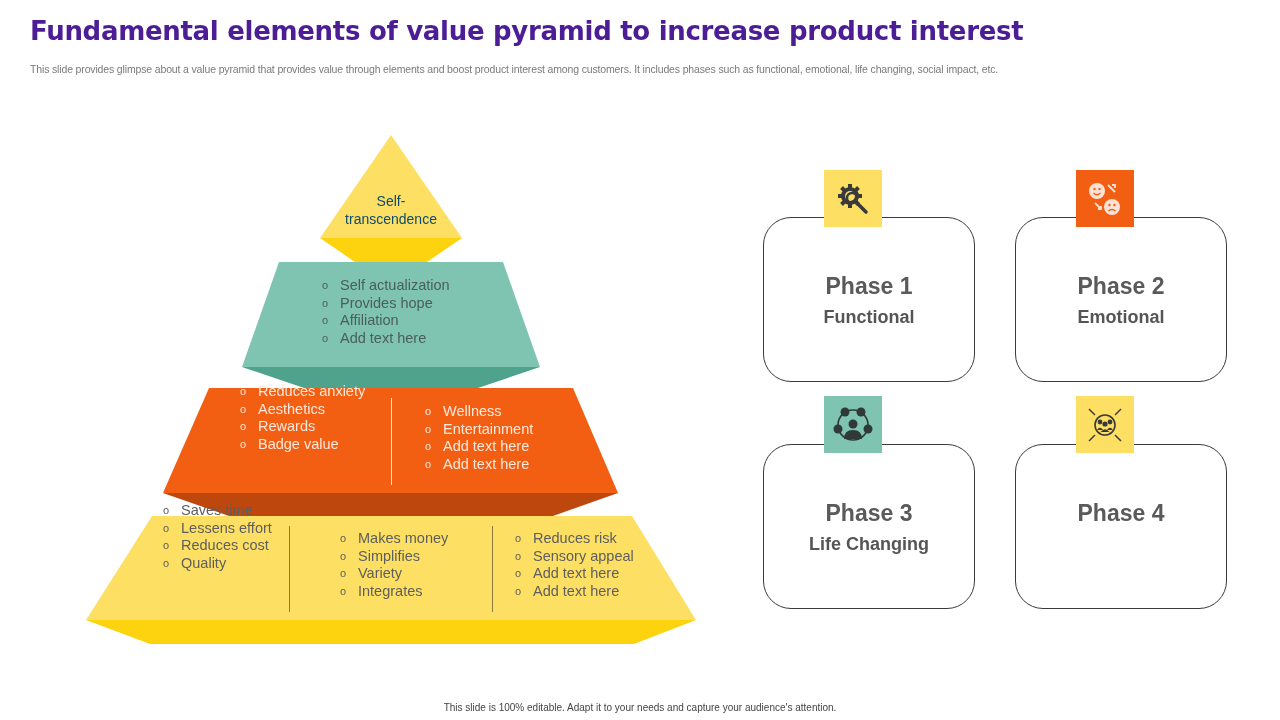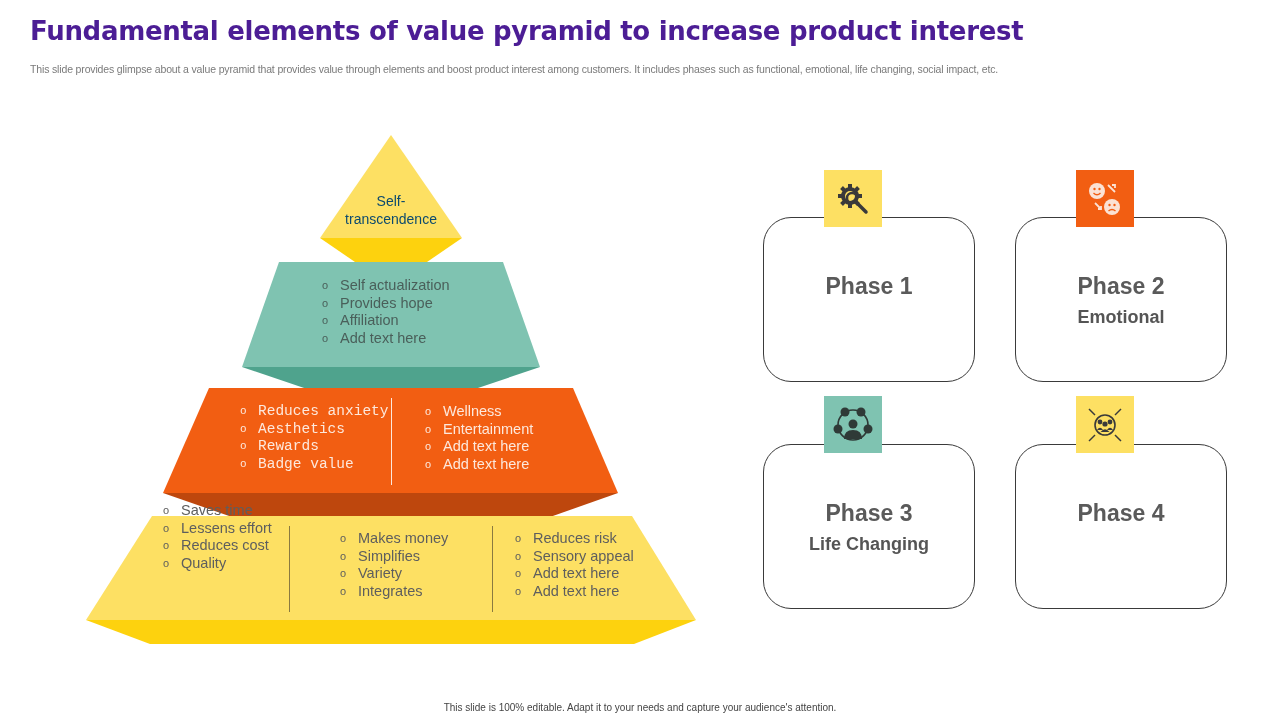--- a/index.html
+++ b/index.html
@@ -50,21 +50,21 @@
 
 <div class="tier-text teal-txt" style="left:322px; top:277px;">
   <ul>
     <li><span class="b">o</span><span>Self actualization</span></li>
     <li><span class="b">o</span><span>Provides hope</span></li>
     <li><span class="b">o</span><span>Affiliation</span></li>
     <li><span class="b">o</span><span>Add text here</span></li>
   </ul>
 </div>
 
-<div class="tier-text light" style="left:240px; top:403px;font-family:Liberation Mono, monospace;">
+<div class="tier-text light" style="left:240px; top:383px;">
   <ul>
     <li><span class="b">o</span><span>Reduces anxiety</span></li>
     <li><span class="b">o</span><span>Aesthetics</span></li>
     <li><span class="b">o</span><span>Rewards</span></li>
     <li><span class="b">o</span><span>Badge value</span></li>
   </ul>
 </div>
 <div class="vdiv" style="left:391px; top:398px; height:87px; background:#fde8dc;"></div>
 <div class="tier-text light" style="left:425px; top:403px;">
   <ul>
@@ -97,20 +97,21 @@
   <ul>
     <li><span class="b">o</span><span>Reduces risk</span></li>
     <li><span class="b">o</span><span>Sensory appeal</span></li>
     <li><span class="b">o</span><span>Add text here</span></li>
     <li><span class="b">o</span><span>Add text here</span></li>
   </ul>
 </div>
 
 <div class="card" style="left:763px; top:217px;">
   <div class="phase">Phase 1</div>
+  <div class="sub">Functional</div>
 </div>
 <div class="card" style="left:1015px; top:217px;">
   <div class="phase">Phase 2</div>
   <div class="sub">Emotional</div>
 </div>
 <div class="card" style="left:763px; top:444px;">
   <div class="phase">Phase 3</div>
   <div class="sub">Life Changing</div>
 </div>
 <div class="card" style="left:1015px; top:444px;">

